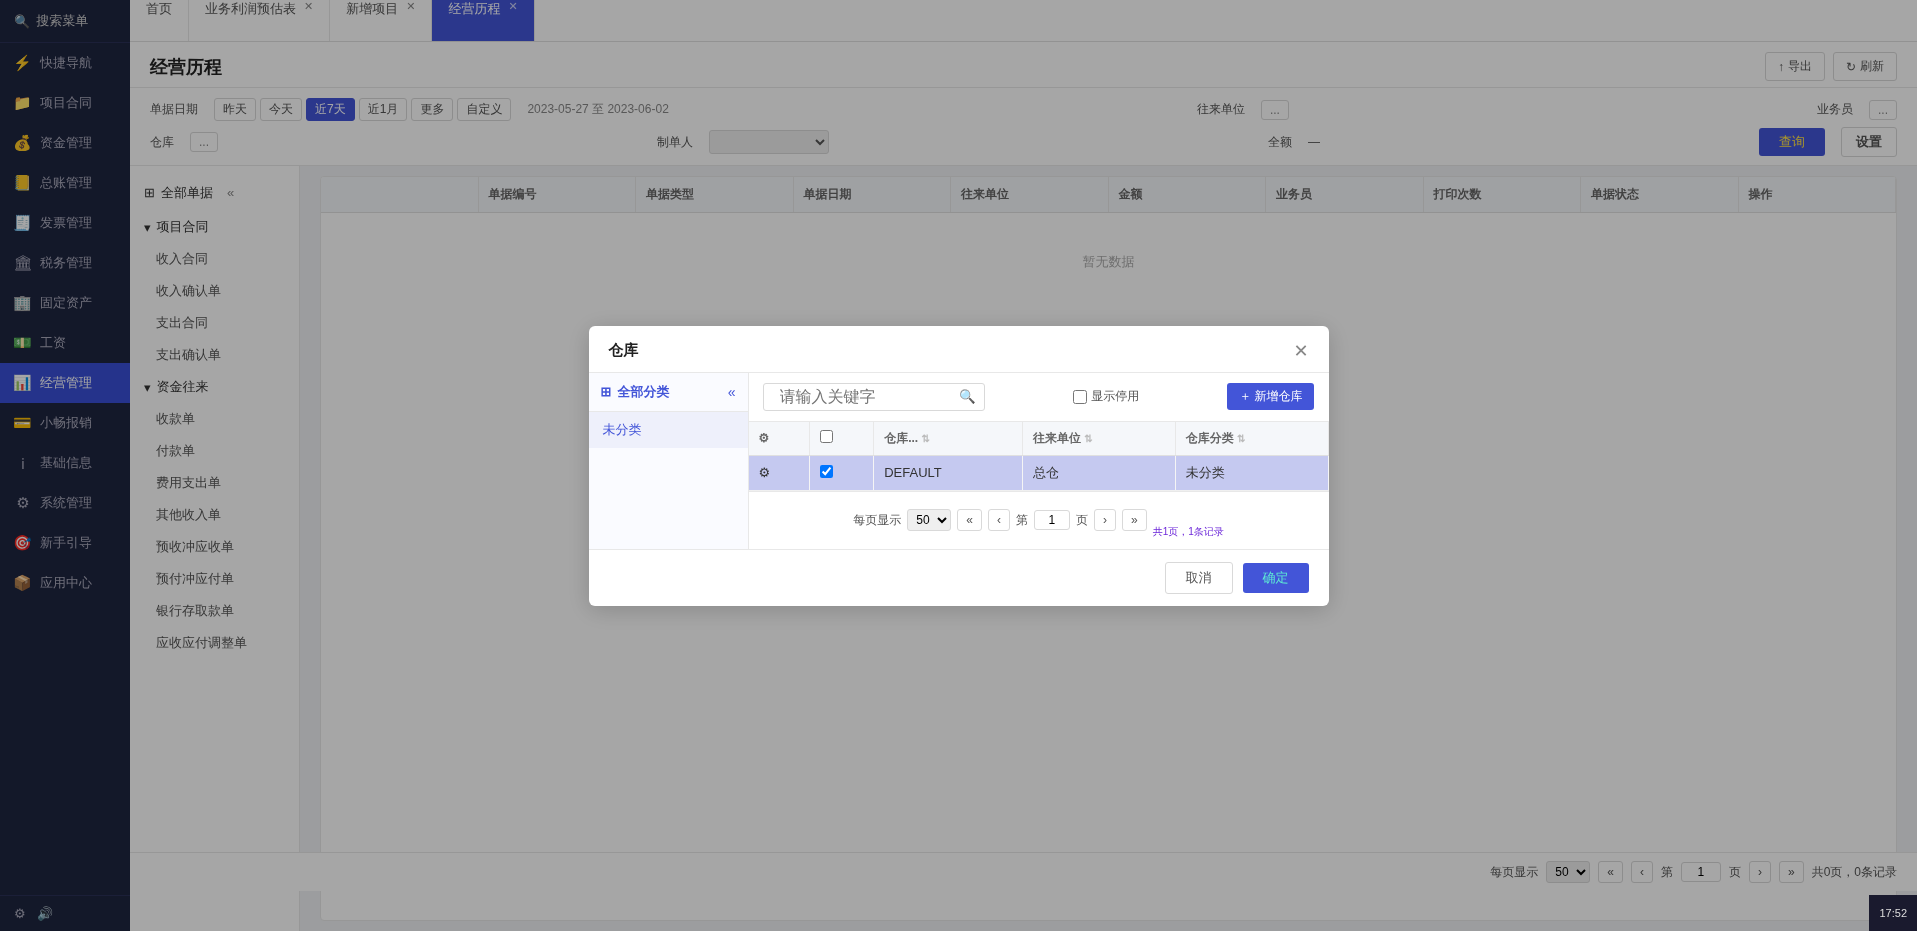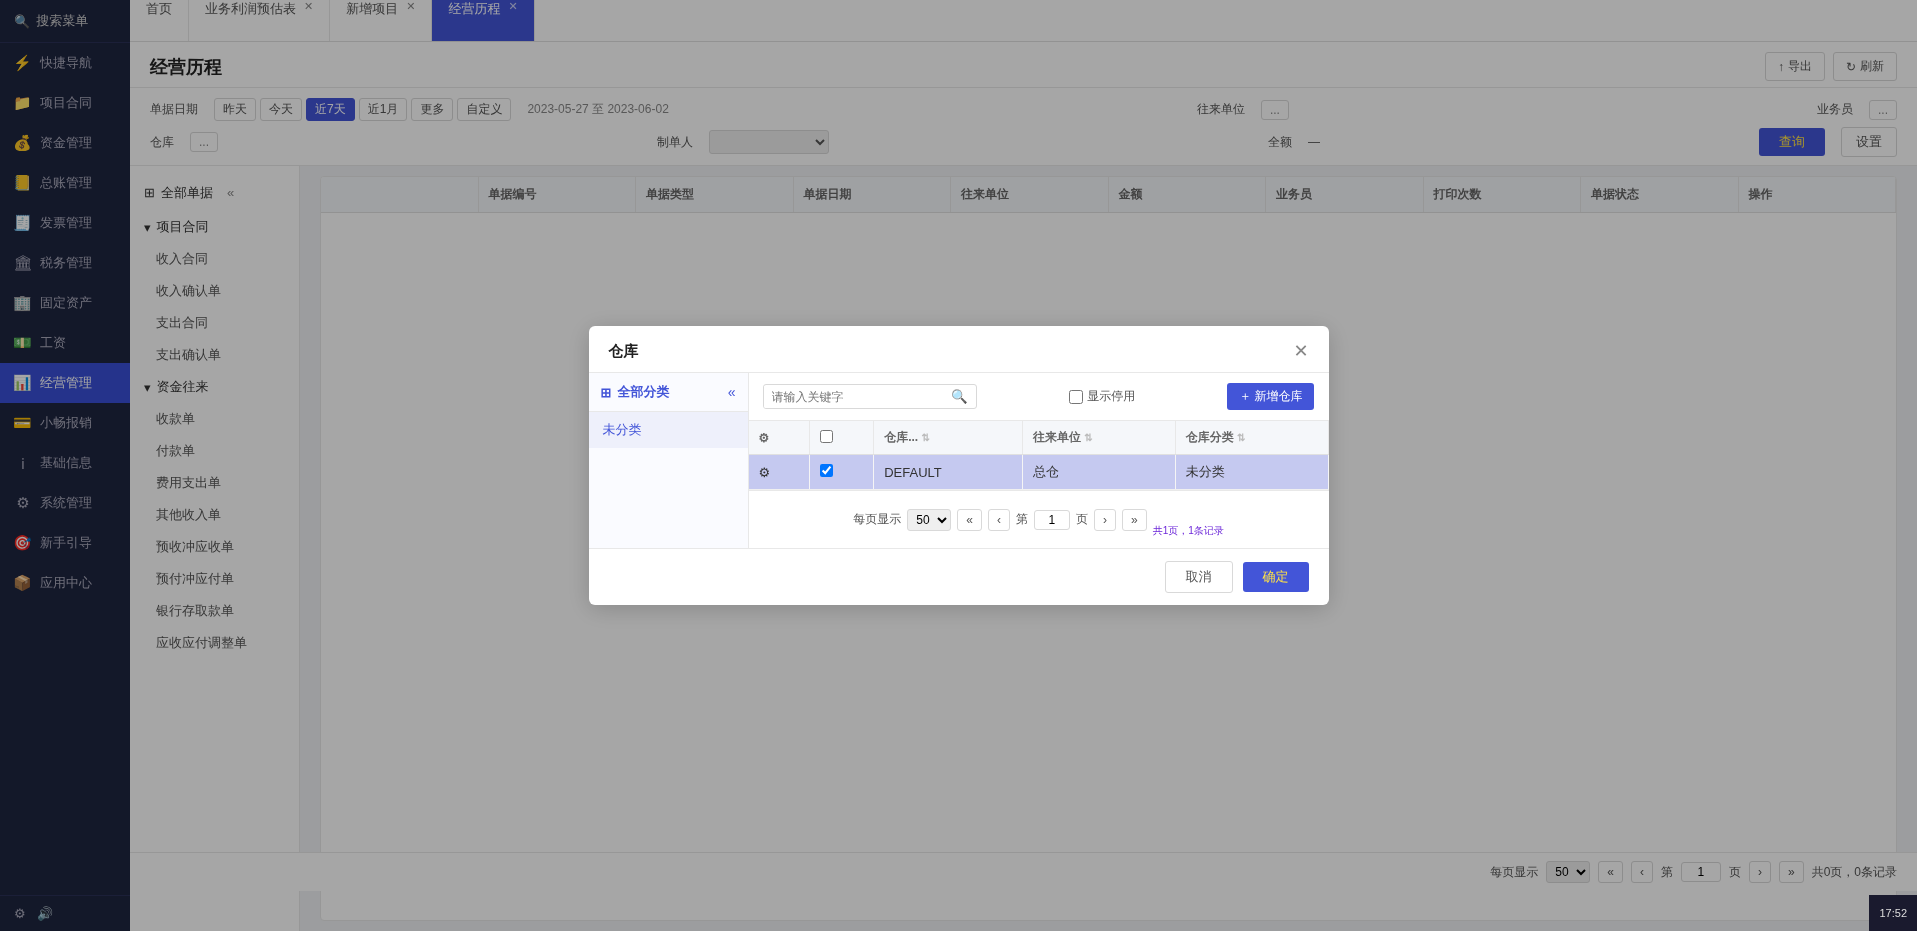--- a/index.html
+++ b/index.html
@@ -48,21 +48,21 @@
     .filter-row { display: flex; align-items: center; gap: 16px; margin-bottom: 6px; flex-wrap: wrap; }
     .filter-label { font-size: 12px; color: #555; white-space: nowrap; }
     .date-btns { display: flex; gap: 4px; }
     .date-btn { padding: 2px 8px; border: 1px solid #d9d9d9; border-radius: 3px; font-size: 12px; cursor: pointer; background: #fff; color: #555; }
     .date-btn.active { background: #4355d8; color: #fff; border-color: #4355d8; }
     .date-range { font-size: 12px; color: #888; }
     .filter-select { padding: 3px 8px; border: 1px solid #d9d9d9; border-radius: 3px; font-size: 12px; color: #555; min-width: 120px; cursor: pointer; }
     .dots-btn { padding: 2px 8px; border: 1px solid #d9d9d9; border-radius: 3px; font-size: 12px; cursor: pointer; background: #fff; color: #888; }
     .filter-row2 { display: flex; align-items: center; gap: 16px; flex-wrap: wrap; }
     .btn-query { padding: 5px 20px; background: #4355d8; color: #fde047; border: none; border-radius: 3px; font-size: 13px; cursor: pointer; }
-    .btn-settings { padding: 5px 14px; background: #fff; color: #555; border: 1px solid #d9d9d9; border-radius: 3px; font-size: 13px; cursor: pointer; }
+    .btn-settings { padding: 5px 14px; background: #fff; color: #555; border: 1px solid #d9d9d9; border-radius: 3px; font-size: 13px; cursor: pointer; font-weight: bold; }
 
     
     .table-area {
       background: #fff; margin: 10px 20px; border: 1px solid #e8e8e8; border-radius: 4px; overflow: hidden; flex: 1;
     }
     .table-header { display: flex; background: #f5f7fa; border-bottom: 1px solid #e0e0e0; }
     .th { padding: 9px 10px; font-size: 12px; color: #666; font-weight: bold; flex: 1; border-right: 1px solid #e8e8e8; white-space: nowrap; display: flex; align-items: center; gap: 3px; }
     .table-empty { padding: 40px; text-align: center; color: #aaa; font-size: 13px; }
 
     
@@ -101,21 +101,21 @@
     .cat-item.active { background: #eef0fb; color: #4355d8; }
 
     
     .tbl-panel {
       flex: 1; display: flex; flex-direction: column; overflow: hidden;
     }
     .tbl-toolbar {
       display: flex; align-items: center; justify-content: space-between; padding: 10px 14px; border-bottom: 1px solid #e8e8e8;
     }
     .tbl-search { display: flex; align-items: center; border: 1px solid #d9d9d9; border-radius: 3px; overflow: hidden; }
-    .tbl-search-input { border: none; outline: none; padding: 4px 8px; font-size: 12px; width: 180px; }
+    .tbl-search-input { border: none; outline: none; padding: 4px 8px; font-size: 16px; width: 180px; margin-left: 8px; }
     .tbl-search-btn { background: none; border: none; padding: 4px 8px; cursor: pointer; color: #888; }
     .show-disabled { display: flex; align-items: center; gap: 4px; font-size: 12px; color: #555; }
     .checkbox { width: 14px; height: 14px; cursor: pointer; }
     .btn-add { padding: 5px 12px; background: #4355d8; color: #ffffff; border: none; border-radius: 3px; font-size: 12px; cursor: pointer; display: flex; align-items: center; gap: 4px; }
 
     
     .mtable { width: 100%; border-collapse: collapse; }
     .mtable th { padding: 8px 10px; background: #f5f7fa; font-size: 12px; color: #666; text-align: left; border-bottom: 1px solid #e0e0e0; border-right: 1px solid #e8e8e8; white-space: nowrap; }
     .mtable td { padding: 8px 10px; font-size: 13px; border-bottom: 1px solid #f0f0f0; border-right: 1px solid #f5f5f5; }
     .mtable tr.selected td { background: #c5c9f0; }
@@ -130,21 +130,21 @@
     .pg-select { border: 1px solid #d9d9d9; border-radius: 3px; padding: 2px 4px; font-size: 12px; }
     .pg-btn { padding: 3px 8px; border: 1px solid #d9d9d9; border-radius: 3px; background: #fff; cursor: pointer; font-size: 12px; color: #555; }
     .pg-input { width: 36px; border: 1px solid #d9d9d9; border-radius: 3px; padding: 2px 4px; text-align: center; font-size: 12px; }
     .pg-info { font-size: 10px; color: #6d28d9; margin-top: 23px; }
 
     
     .modal-footer {
       display: flex; align-items: center; justify-content: flex-end; gap: 10px; padding: 12px 20px; border-top: 1px solid #e8e8e8;
     }
     .btn-cancel { padding: 6px 20px; border: 1px solid #d9d9d9; background: #fff; border-radius: 3px; font-size: 13px; cursor: pointer; color: #555; }
-    .btn-confirm { padding: 6px 20px; background: #4355d8; color: #fde047; border: none; border-radius: 3px; font-size: 13px; cursor: pointer; }
+    .btn-confirm { padding: 6px 20px; background: #4355d8; color: #5eead4; border: none; border-radius: 3px; font-size: 13px; cursor: pointer; }
 
     
     .left-nav {
       width: 170px; background: #fff; border-right: 1px solid #e8e8e8; overflow-y: auto; padding: 8px 0;
     }
     .nav-group-title { display: flex; align-items: center; gap: 6px; padding: 7px 14px; font-size: 13px; color: #333; cursor: pointer; }
     .nav-sub-item { padding: 7px 14px 7px 26px; font-size: 13px; color: #555; cursor: pointer; }
     .collapse-btn { padding: 4px 8px; font-size: 13px; cursor: pointer; color: #888; border: none; background: none; }
 
     
@@ -370,20 +370,21 @@
             <div class="th">单据编号</div>
             <div class="th">单据类型</div>
             <div class="th">单据日期</div>
             <div class="th">往来单位</div>
             <div class="th">金额</div>
             <div class="th">业务员</div>
             <div class="th">打印次数</div>
             <div class="th">单据状态</div>
             <div class="th">操作</div>
           </div>
+        <div class="table-empty">暂无数据</div>
       </div>
     </div>
   </div>
 
   <div class="bottom-bar">
     <span>每页显示</span>
     <select class="pg-select">
       <option>50</option>
     </select>
     <button class="page-btn">«</button>

